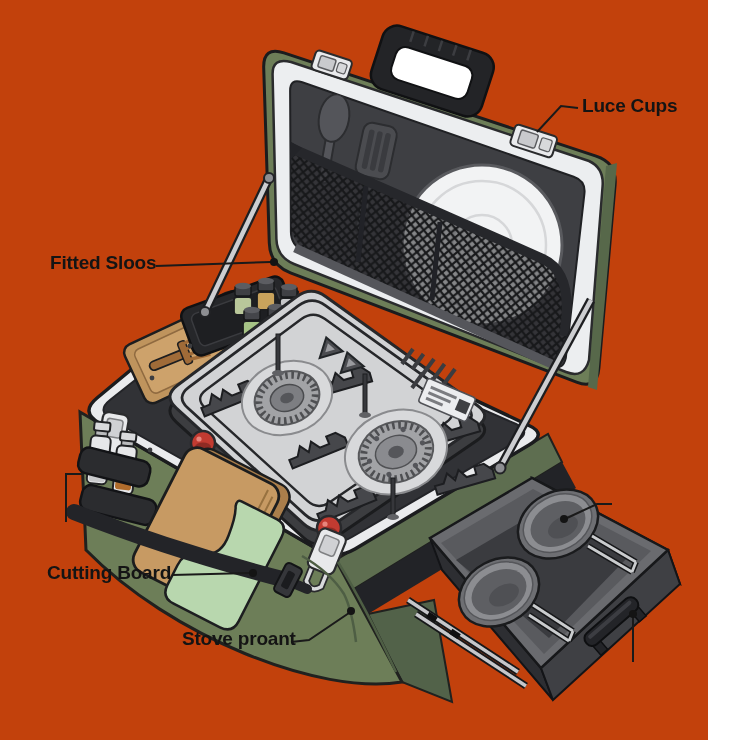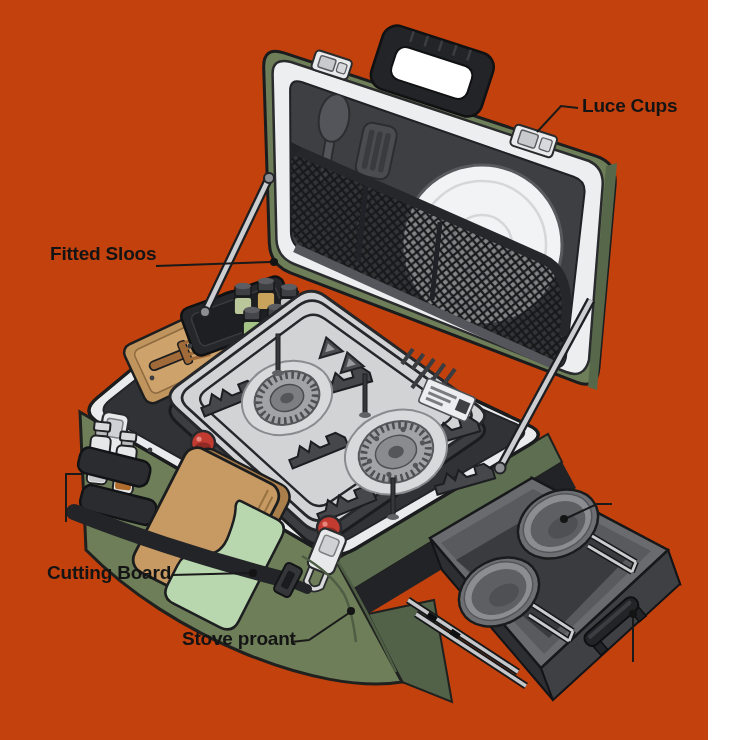--- a/index.html
+++ b/index.html
@@ -338,16 +338,16 @@
   <g fill="#141414">
     <circle cx="274" cy="262" r="4"></circle>
     <circle cx="253" cy="573" r="4"></circle>
     <circle cx="351" cy="611" r="4"></circle>
     <circle cx="564" cy="519" r="4"></circle>
     <circle cx="633" cy="614" r="4"></circle>
   </g>
 </svg>
 
   <div class="callout" style="left:582px;top:96px">Luce Cups</div>
-  <div class="callout" style="left:50px;top:244px">Fitted Sloos</div>
+  <div class="callout" style="left:50px;top:253px">Fitted Sloos</div>
   <div class="callout" style="left:47px;top:563px">Cutting Board</div>
   <div class="callout" style="left:182px;top:629px">Stove proant</div>
 </div>
 
 </body></html>

